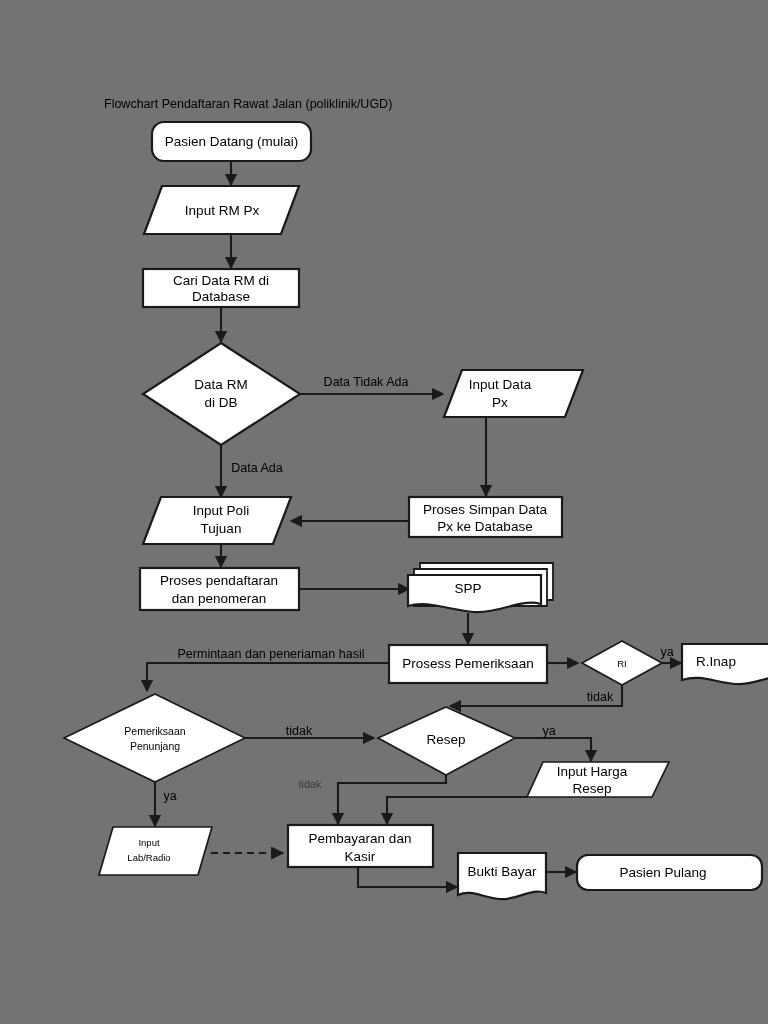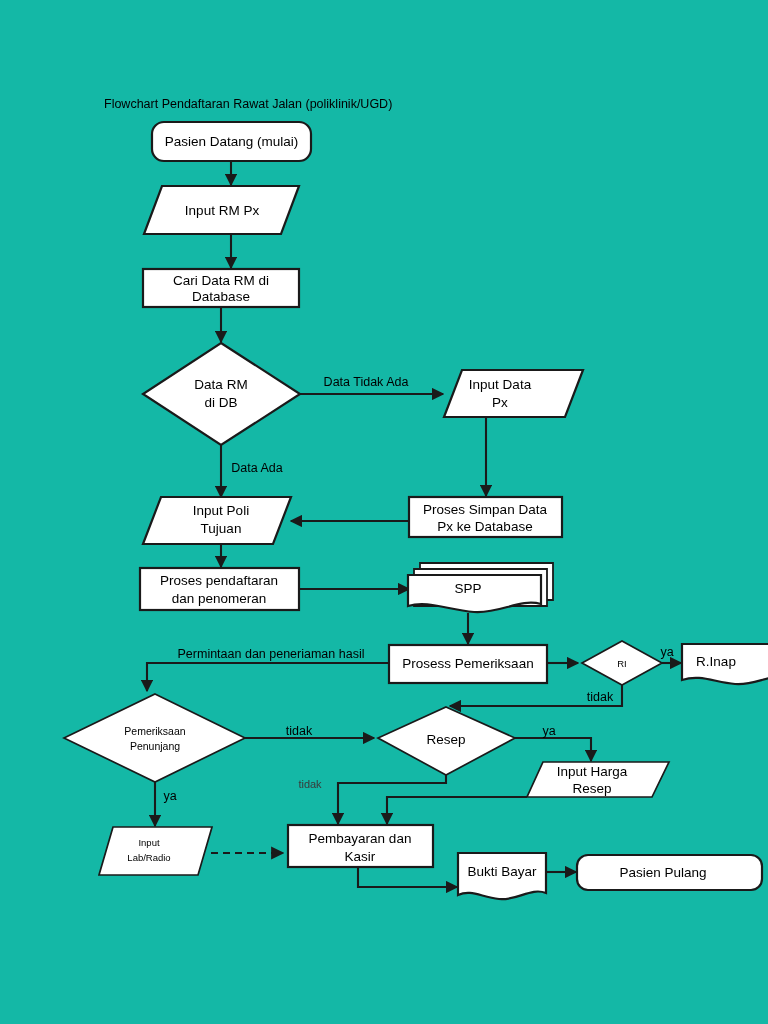--- a/index.html
+++ b/index.html
@@ -12,21 +12,21 @@
     width: 768px;
     height: 1024px;
     overflow: hidden;
     font-family: "Liberation Sans", sans-serif;
     color: #000000;
   }
   #flow-root {
     position: relative;
     width: 768px;
     height: 1024px;
-    background: #14b8a6;
+    background: #737373;
   }
   svg#flow-svg {
     position: absolute;
     top: 0;
     left: 0;
     width: 768px;
     height: 1024px;
     display: block;
   }
   .shape-outline {

